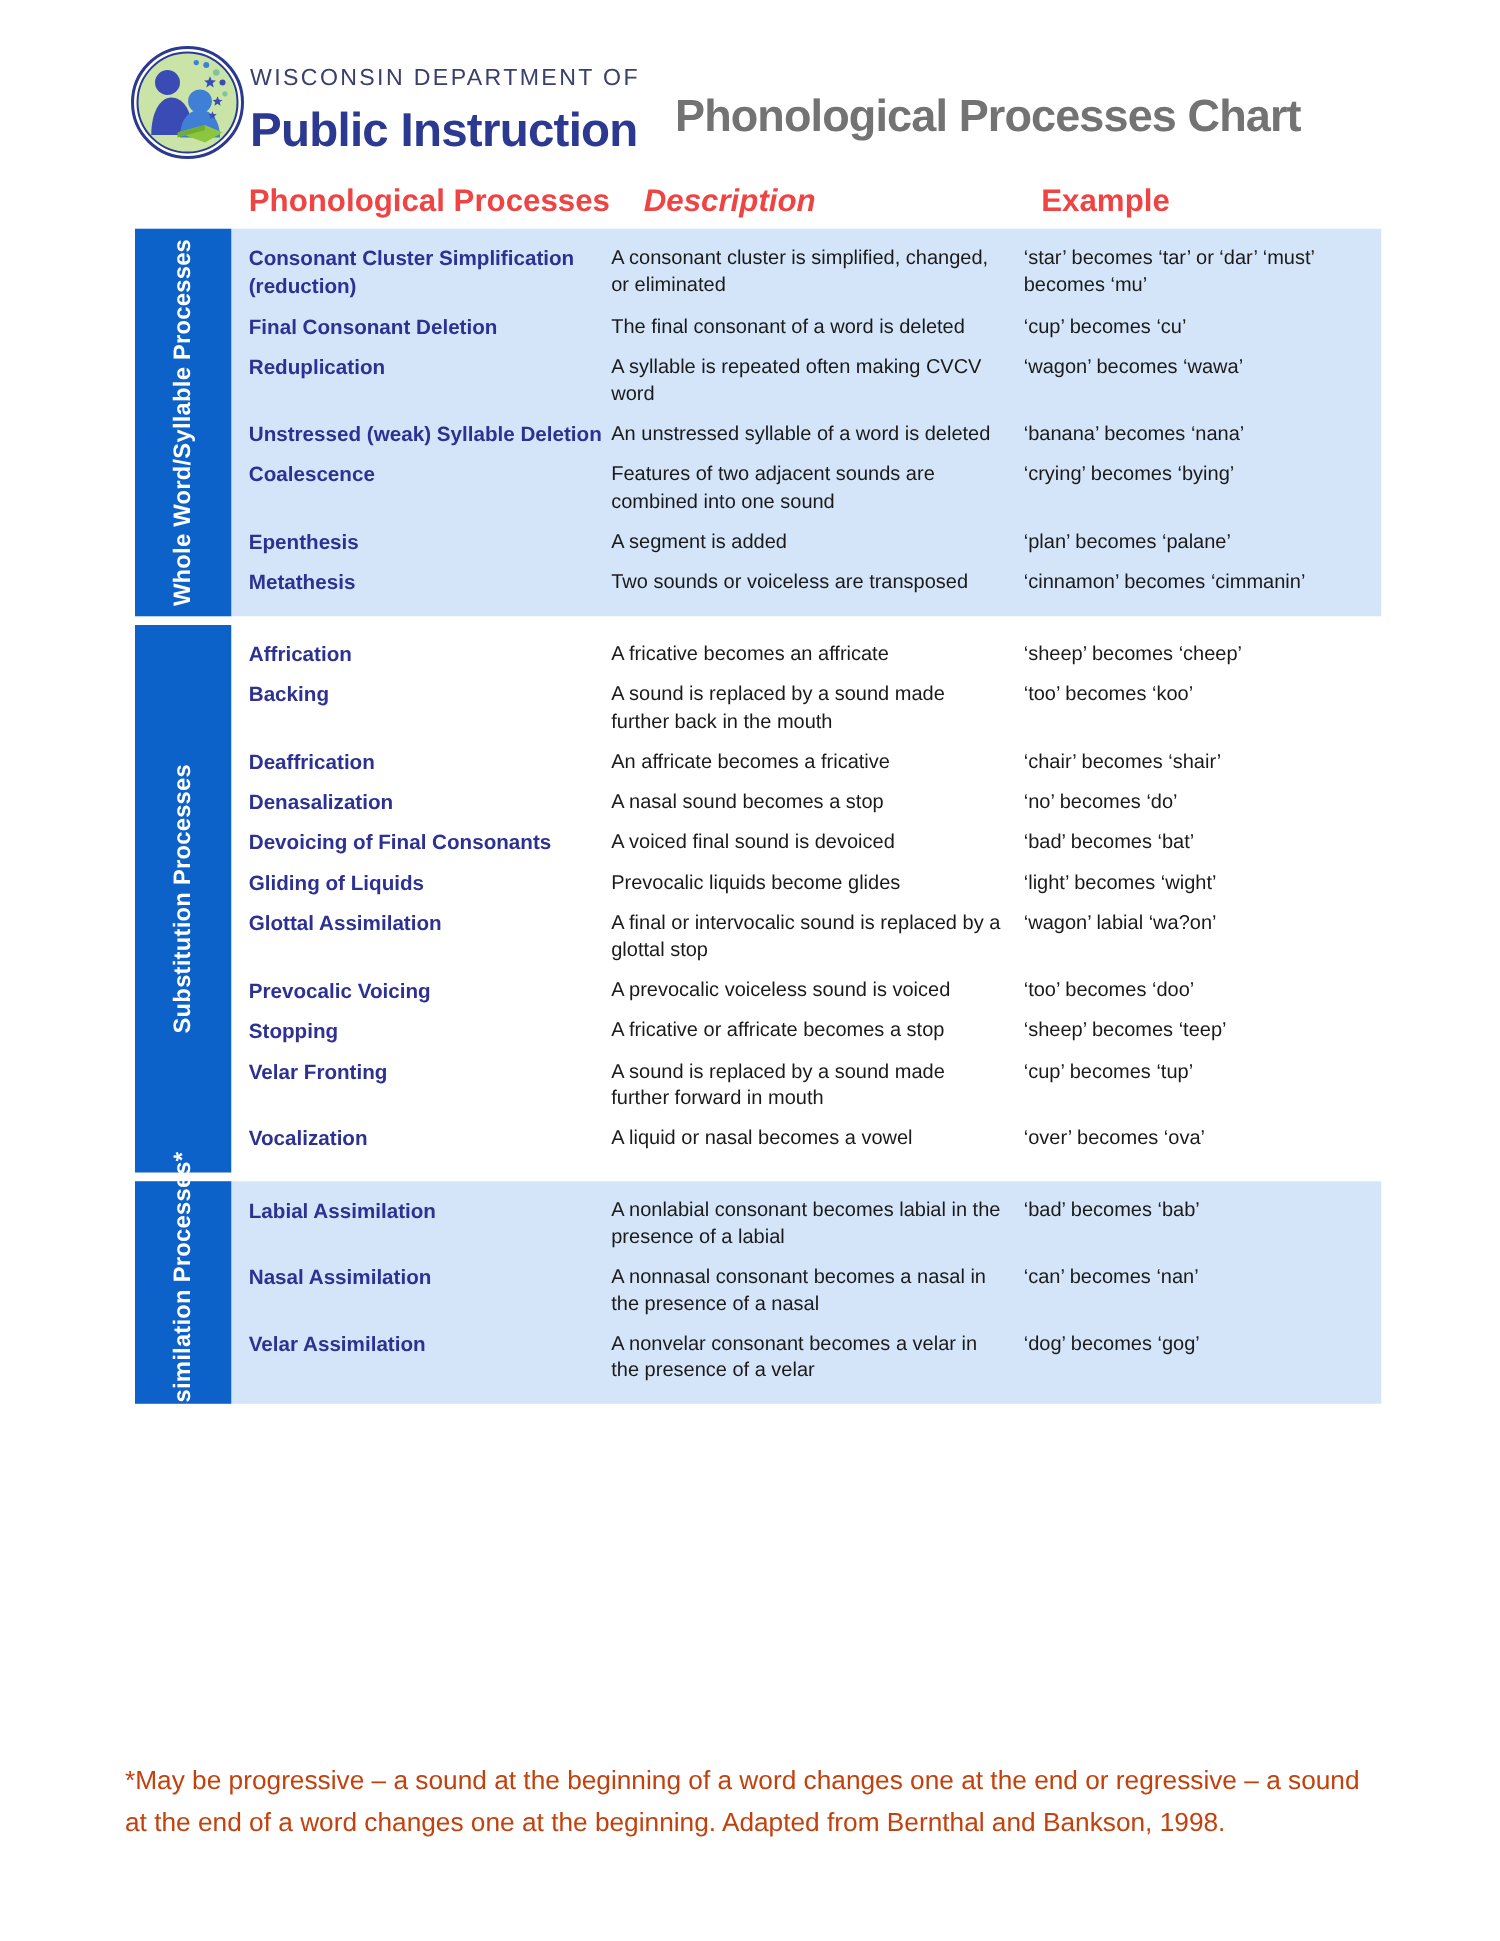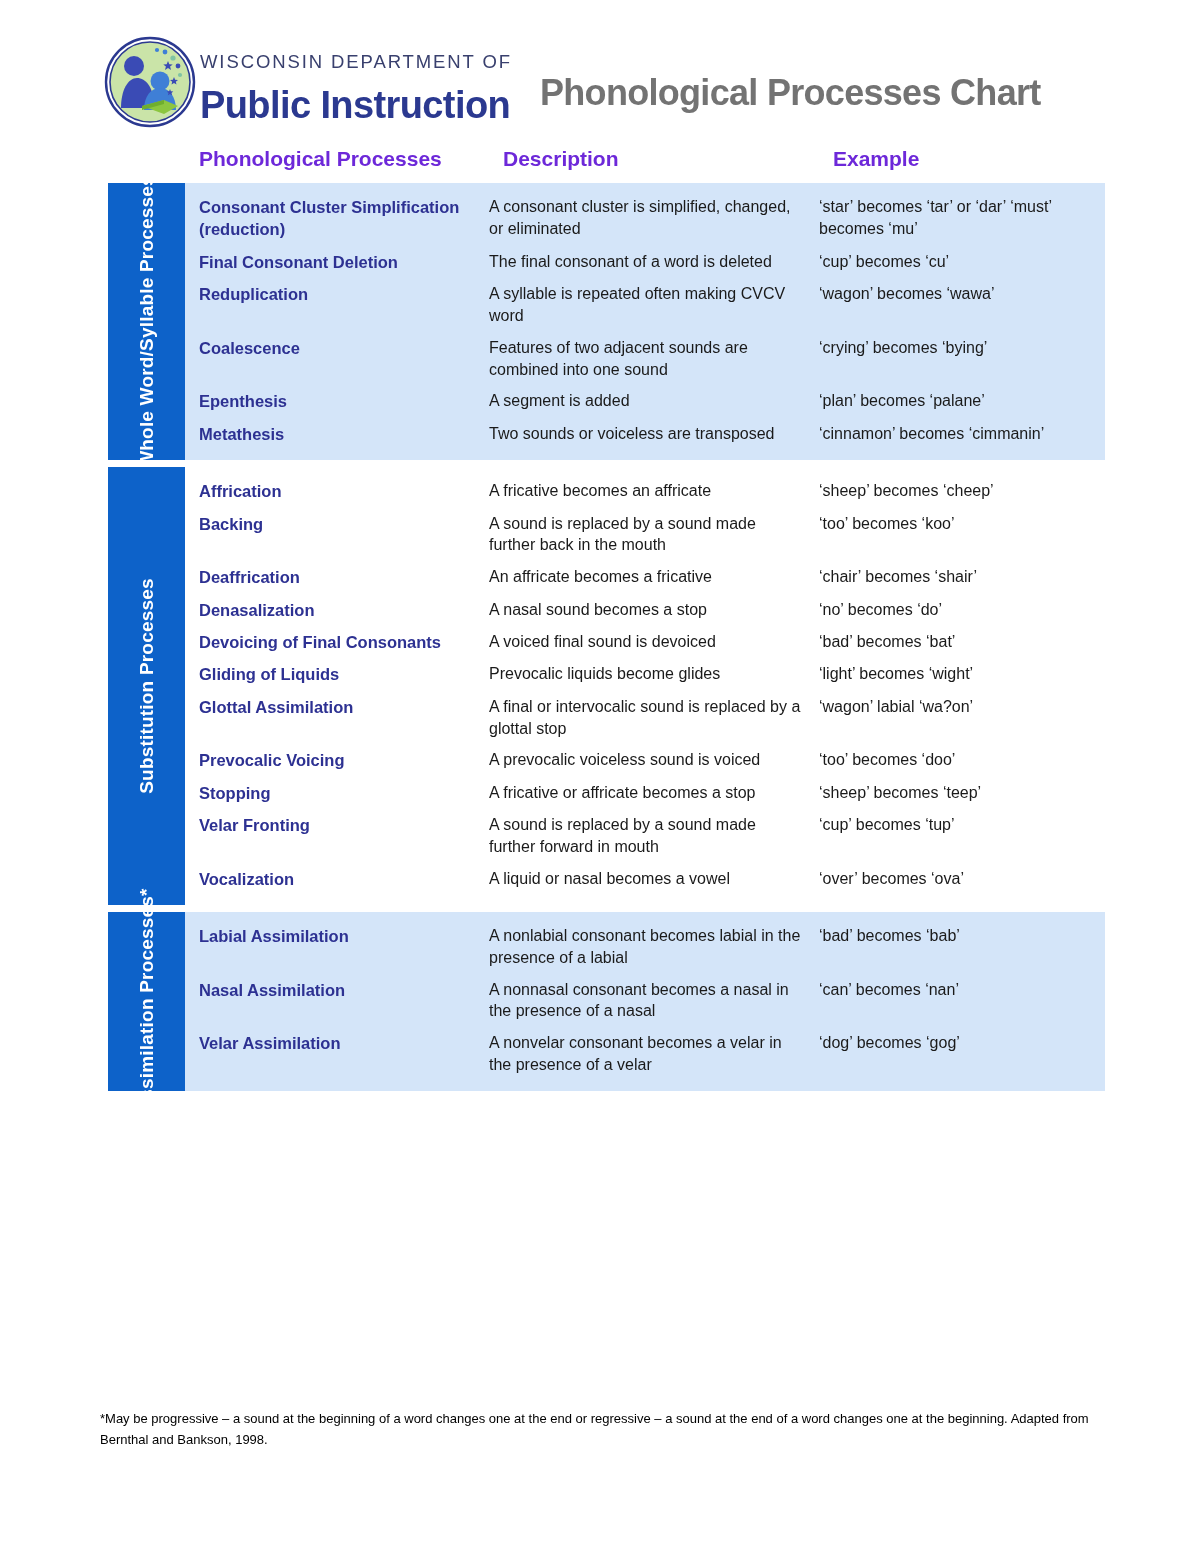--- a/index.html
+++ b/index.html
@@ -62,27 +62,27 @@
 
   
   .col-headers {
     position: absolute;
     left: 108px; top: 147px;
     width: 997px; height: 32px;
   }
   .col-head {
     position: absolute;
     top: 0;
-    font-size: 21px;
-    font-weight: bold;
-    color: #6d28d9;
+    font-size: 25px;
+    font-weight: bold;
+    color: #ef4444;
     white-space: nowrap;
   }
   .col-head.c1 { left: 91px; }
-  .col-head.c2 { left: 395px; }
+  .col-head.c2 { left: 407px; font-style: italic; }
   .col-head.c3 { left: 725px; }
 
   
   .table {
     position: absolute;
     left: 108px; top: 183px;
     width: 997px;
   }
   .section {
     position: relative;
@@ -148,22 +148,22 @@
     color: #1a1a1a;
     line-height: 1.36;
     padding-right: 23px;
   }
 
   
   .footnote {
     position: absolute;
     left: 100px; top: 1408px;
     width: 1000px;
-    font-size: 13px;
-    color: #000000;
+    font-size: 21px;
+    color: #c2410c;
     line-height: 1.62;
   }
 </style>
 </head>
 <body>
 
 <div class="header">
 
   <div class="logo-wrap">
     <svg class="logo-svg" viewBox="0 0 92 92" xmlns="http://www.w3.org/2000/svg">
@@ -226,20 +226,25 @@
           <div class="cell-name">Final Consonant Deletion</div>
           <div class="cell-desc">The final consonant of a word is deleted</div>
           <div class="cell-ex">‘cup’ becomes ‘cu’</div>
         </div>
         <div class="row">
           <div class="cell-name">Reduplication</div>
           <div class="cell-desc">A syllable is repeated often making CVCV word</div>
           <div class="cell-ex">‘wagon’ becomes ‘wawa’</div>
         </div>
         <div class="row">
+          <div class="cell-name">Unstressed (weak) Syllable Deletion</div>
+          <div class="cell-desc">An unstressed syllable of a word is deleted</div>
+          <div class="cell-ex">‘banana’ becomes ‘nana’</div>
+        </div>
+        <div class="row">
           <div class="cell-name">Coalescence</div>
           <div class="cell-desc">Features of two adjacent sounds are combined into one sound</div>
           <div class="cell-ex">‘crying’ becomes ‘bying’</div>
         </div>
         <div class="row">
           <div class="cell-name">Epenthesis</div>
           <div class="cell-desc">A segment is added</div>
           <div class="cell-ex">‘plan’ becomes ‘palane’</div>
         </div>
         <div class="row">

